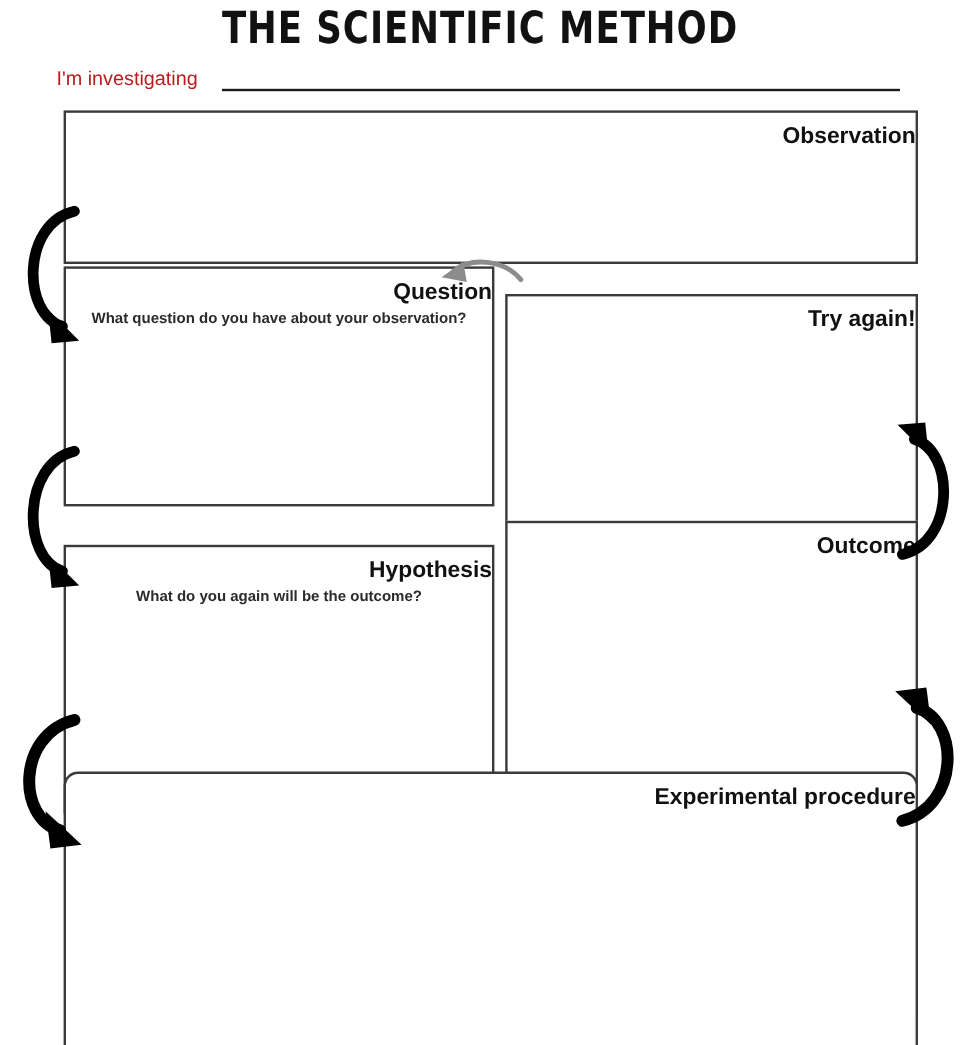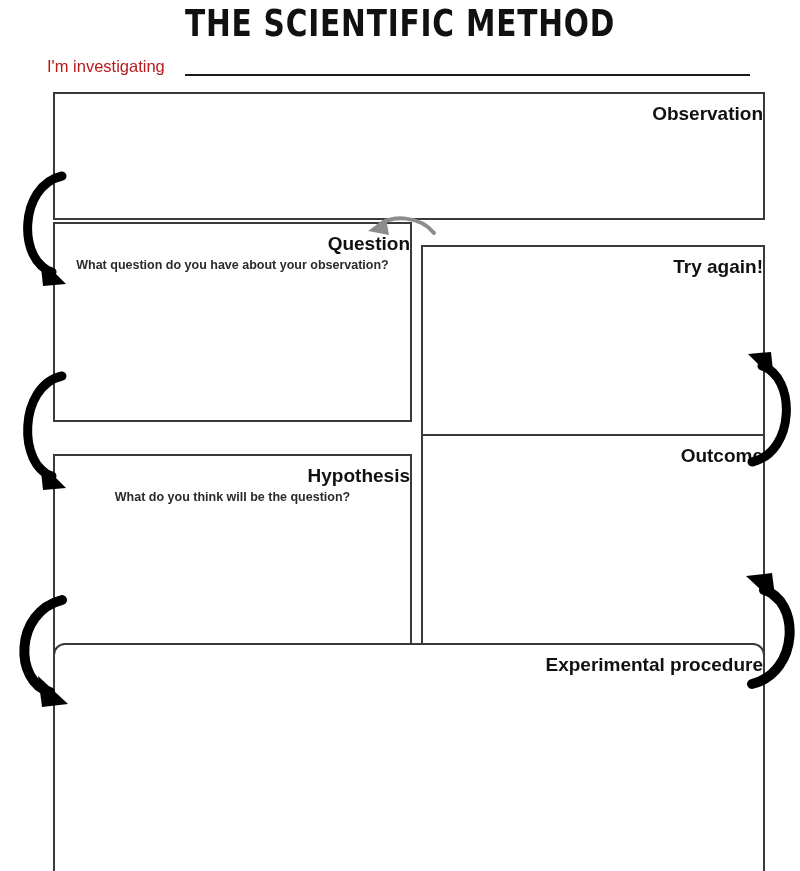--- a/index.html
+++ b/index.html
@@ -118,21 +118,21 @@
     <div class="box-head">Question</div>
     <div class="box-sub">What question do you have about your observation?</div>
   </div>
 
   <div class="box" id="box-tryagain">
     <div class="box-head">Try again!</div>
   </div>
 
   <div class="box" id="box-hypothesis">
     <div class="box-head">Hypothesis</div>
-    <div class="box-sub">What do you think will be the question?</div>
+    <div class="box-sub">What do you again will be the outcome?</div>
   </div>
 
   <div class="box" id="box-outcome">
     <div class="box-head">Outcome</div>
   </div>
 
   <div class="box" id="box-procedure">
     <div class="box-head">Experimental procedure</div>
   </div>
 

